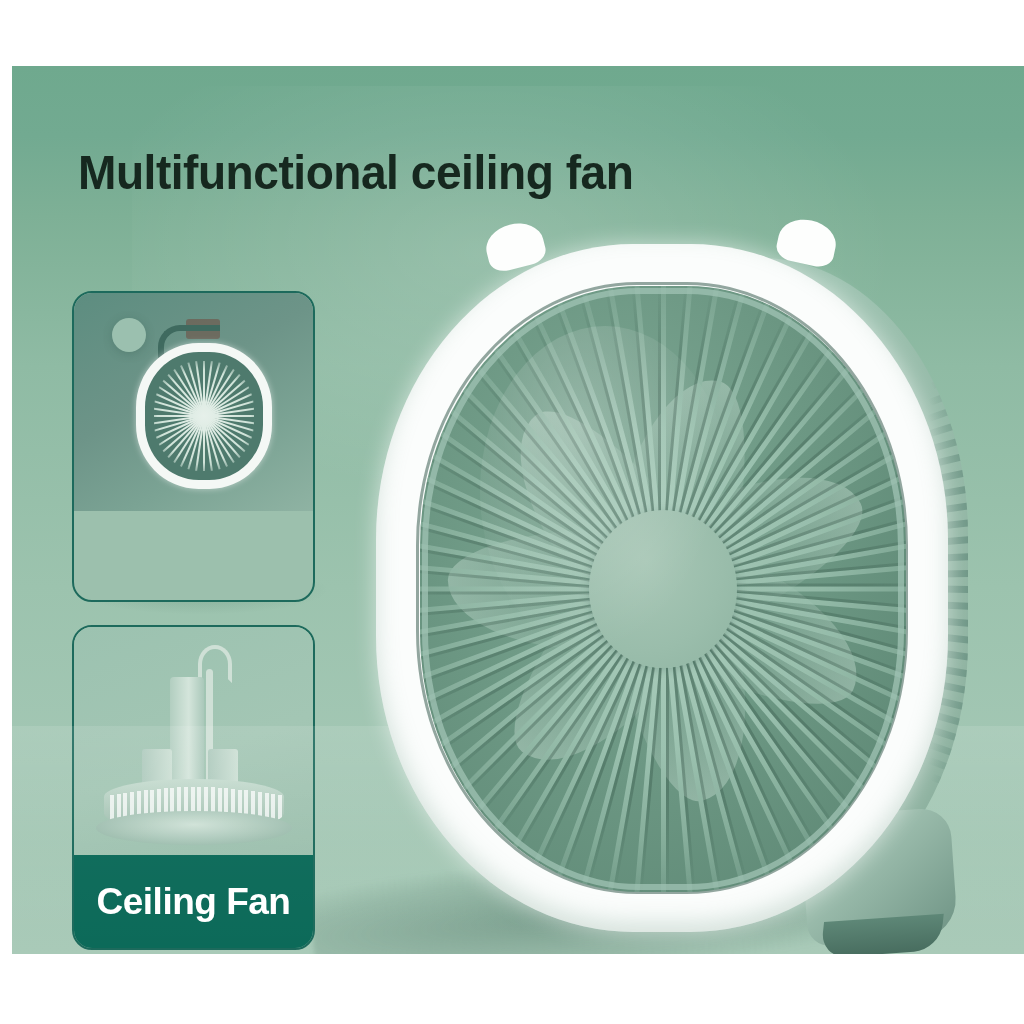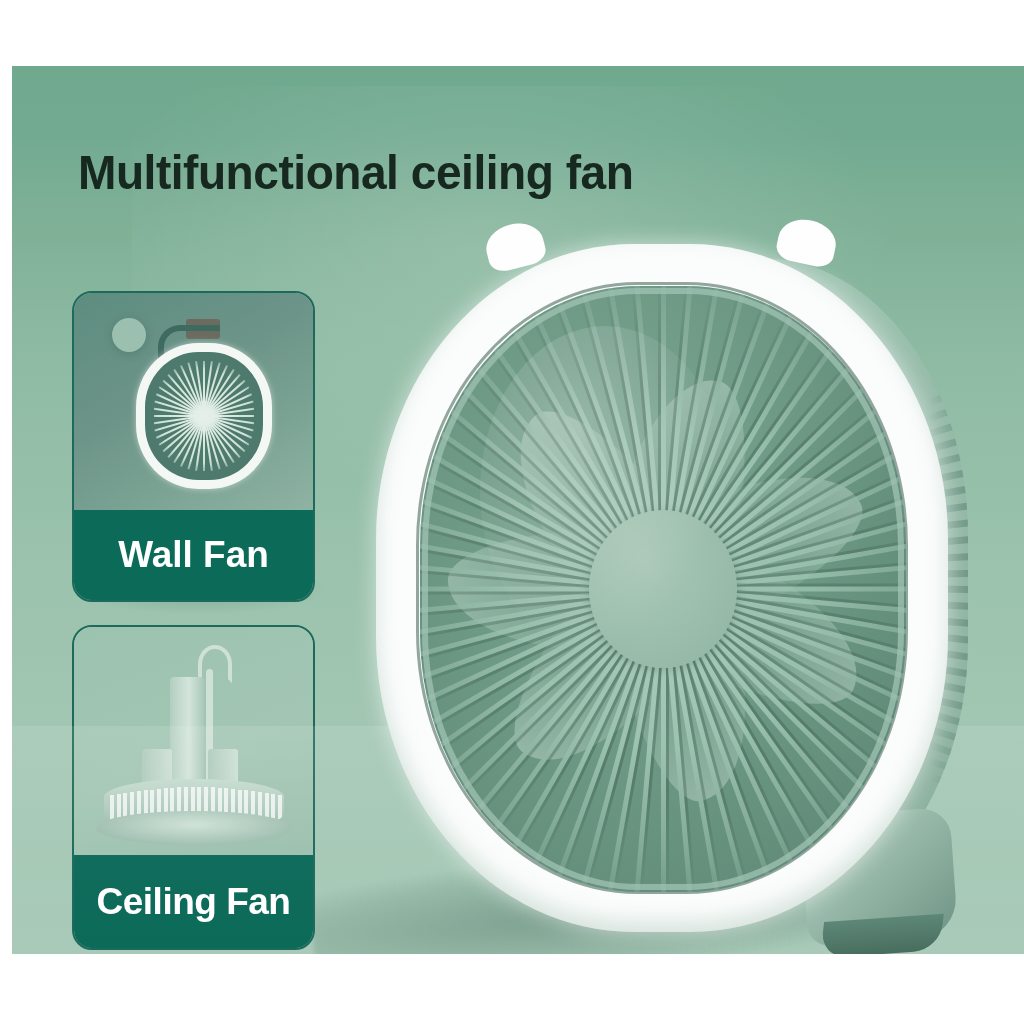--- a/index.html
+++ b/index.html
@@ -674,21 +674,20 @@
                 <i style="transform: rotate(319.091deg);"></i>
                 <i style="transform: rotate(327.273deg);"></i>
                 <i style="transform: rotate(335.455deg);"></i>
                 <i style="transform: rotate(343.636deg);"></i>
                 <i style="transform: rotate(351.818deg);"></i>
               </div>
           </div>
           <div class="hub"></div>
         </div>
       </div>
-      <div class="card-caption">Wall Fan</div>
     </div>
 
     <div class="card" id="card-ceil">
       <div class="card-photo">
         <div class="mini-ceil-fan">
           <div class="hook"></div>
           <div class="hanger"></div>
           <div class="post"></div>
           <div class="shoulder-l"></div>
           <div class="shoulder-r"></div>

